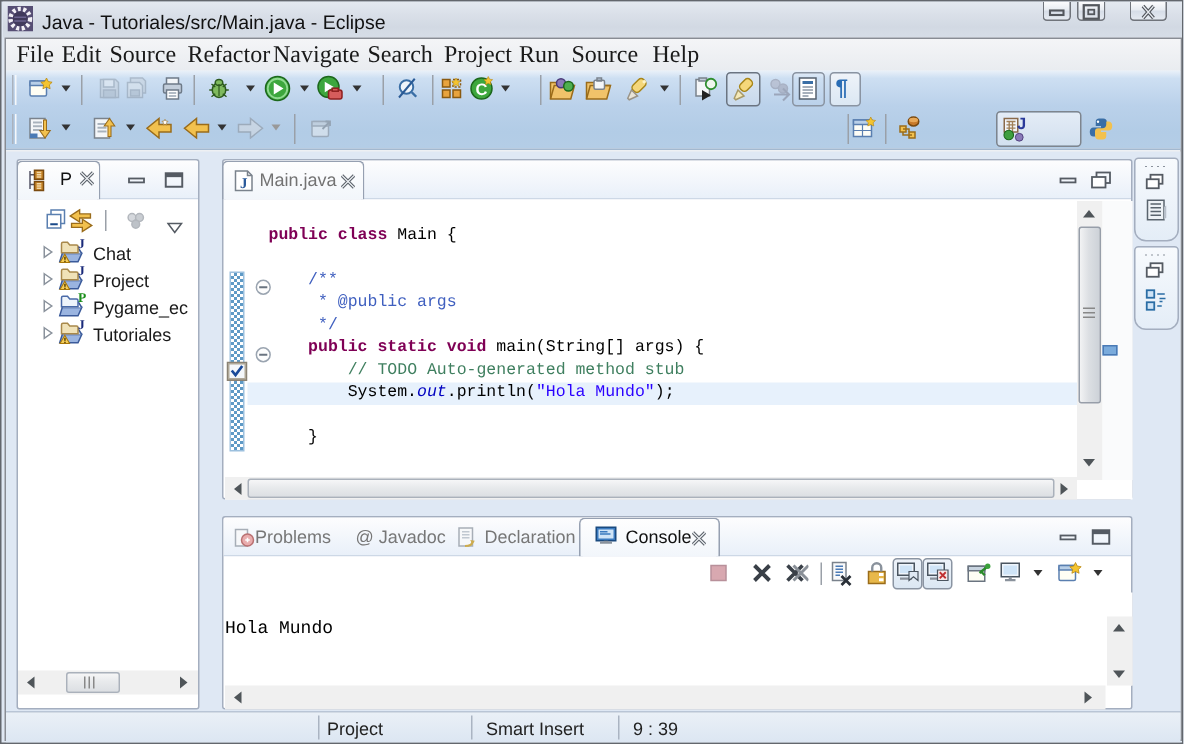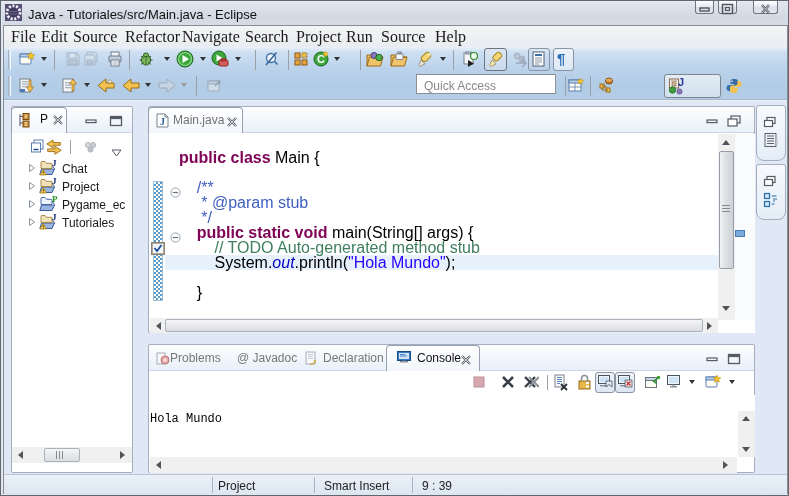--- a/index.html
+++ b/index.html
@@ -29,21 +29,21 @@
 .persp-sel { position:absolute; border:1px solid #7e858e; border-radius:3px; background:linear-gradient(#e4ecf6,#d2e0ef); }
 .ptext { font-size:12px; color:#111; position:absolute; top:5px;margin-top:40px; }
 
 #bench { position:absolute; left:0; top:75px; width:783px; height:373px; background:#dfe8f4; }
 .panel { position:absolute; background:#fff; border:1px solid #a4aebf; border-radius:2px; }
 .tabarea { position:absolute; left:0; top:0; right:0; height:26px; background:linear-gradient(#fdfdfe,#e9f0f9); border-bottom:1px solid #cdd8e6; border-radius:2px 2px 0 0;}
 .tab-sel { position:absolute; background:linear-gradient(#fefefe,#f2f6fb); border:1px solid #96a0b1; border-bottom:none; border-radius:4px 4px 0 0; height:26px; top:0; }
 .minmax { position:absolute; top:6px; }
 
 .tree-row { position:absolute; left:0; font-size:12px; color:#1a1a1a; height:17px; }
-#ed-code { position:absolute; font-family:Liberation Sans, sans-serif; font-size:16px; line-height:15px; white-space:pre; color:#000; }
+#ed-code { position:absolute; font-family:Liberation Mono, monospace; font-size:11px; line-height:15px; white-space:pre; color:#000; }
 .kw { color:#7f0055; font-weight:bold; }
 .cm { color:#3f5fbf; }
 .todo { color:#3f7f5f; }
 .str { color:#2a00ff; }
 .fld { color:#0000c0; font-style:italic;margin-top:32px; }
 .curline { position:absolute; background:#e7f1fc; }
 
 .sb-v { position:absolute; width:17px; background:#f0f0f0; }
 .sb-h { position:absolute; height:17px; background:#f0f0f0; }
 .sb-thumb-v { position:absolute; left:1px; width:15px; background:linear-gradient(90deg,#f2f3f4,#dcdfe3 45%,#cdd2d8); border:1px solid #979ea9; border-radius:2px; }
@@ -241,21 +241,20 @@
       <span class="abs" style="left:154px;top:31px"><svg width="18" height="15" viewBox="0 0 18 15" opacity="0.55">
             <path d="M9 1 v4 H1 v5 h8 v4 L17 7.5z" fill="#d8dce2" stroke="#8a9098"></path>
           </svg></span>
       <div class="dd gray" style="left:177px;top:36px"></div>
       <div class="sep" style="left:192px;top:29px;height:20px"></div>
       <span class="abs" style="left:202px;top:30px"><svg width="17" height="17" viewBox="0 0 17 17" opacity="0.55">
             <rect x="2" y="4" width="11" height="10" rx="1" fill="#e8ecf0" stroke="#8a9098"></rect>
             <rect x="2" y="4" width="11" height="3" fill="#c8d0d8" stroke="#8a9098"></rect>
             <path d="M9 9 l5-5 m0 3 v-3 h-3" stroke="#7a8088" fill="none" stroke-width="1.2"></path>
           </svg></span>
-      <input id="qa" value="Quick Access" readonly="" style="">
       <div class="sep" style="left:561px;top:29px;height:20px"></div>
       <span class="abs" style="left:564px;top:30px"><svg width="17" height="17" viewBox="0 0 17 17">
             <rect x="1" y="3" width="12" height="11" fill="#fdfdf6" stroke="#5a7fb0"></rect>
             <rect x="1" y="3" width="12" height="3" fill="#b8cfe8" stroke="#5a7fb0"></rect>
             <path d="M7 6 v8 M1 10 h12" stroke="#5a7fb0" stroke-width=".8"></path>
             <path d="M12.5 1 l1 2 2.2.3 -1.6 1.5 .4 2.2 -2-1 -2 1 .4-2.2 -1.6-1.5 2.2-.3z" fill="#f4c430" stroke="#b8860b" stroke-width=".4"></path>
           </svg></span>
       <div class="sep" style="left:586px;top:29px;height:20px"></div>
       <span class="abs" style="left:594px;top:30px"><svg width="17" height="17" viewBox="0 0 17 17">
             <ellipse cx="11" cy="4" rx="3.5" ry="3" fill="#c87a2a" stroke="#7a4a10"></ellipse>
@@ -423,21 +422,21 @@
                 <path d="M2.8 5.5 h5.4" stroke="#6a7480" stroke-width="1.2"></path>
               </svg></span>
           <span class="abs" style="left:20px;top:95px"><svg width="11" height="11" viewBox="0 0 11 11">
                 <circle cx="5.5" cy="5.5" r="4.6" fill="#fdfdfd" stroke="#9aa4b0"></circle>
                 <path d="M2.8 5.5 h5.4" stroke="#6a7480" stroke-width="1.2"></path>
               </svg></span>
 
           <div id="ed-code" class="abs" style="left:29px;top:16px"><span class="kw">public class</span> Main {
 
     <span class="cm">/**</span>
-<span class="cm">     * @param stub</span>
+<span class="cm">     * @public args</span>
 <span class="cm">     */</span>
     <span class="kw">public static void</span> main(String[] args) {
         <span class="todo">// TODO Auto-generated method stub</span>
         System.<span class="fld">out</span>.println(<span class="str">"Hola Mundo"</span>);
 
     }</div>
 
           <div class="sb-v" style="left:568px;top:0;width:17px;height:186px">
             <div class="arr up" style="left:4px;top:6px"></div>
             <div class="sb-thumb-v" style="top:17px;height:118px"></div>

